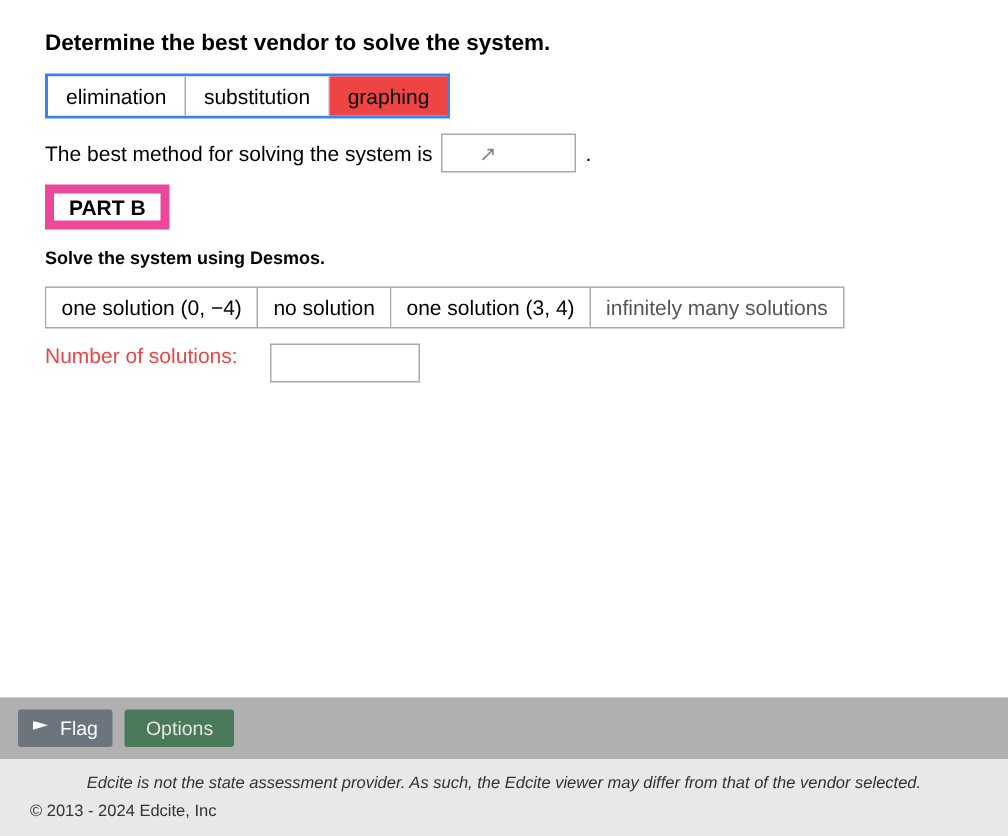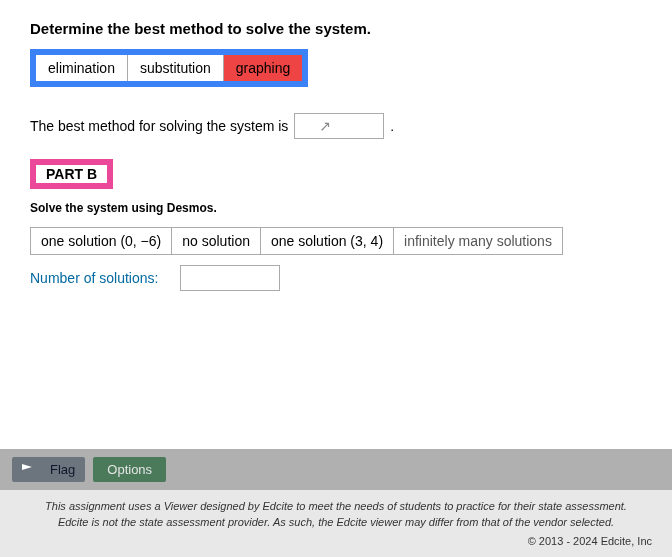--- a/index.html
+++ b/index.html
@@ -35,22 +35,22 @@
     }
 
     .equation-block {
       margin-bottom: 14px;
       padding-left: 8px;
     }
 
     .method-buttons {
       display: flex;
       gap: 0;
-      margin-bottom: 26px;
-      border: 6px solid #3b82f6;
+      margin-bottom: 10px;
+      border: 2px solid #3b82f6;
       width: fit-content;
     }
 
     .method-btn {
       padding: 5px 12px;
       background: #fff;
       border: none;
       border-right: 1px solid #aaa;
       font-size: 14px;
       cursor: pointer;
@@ -62,21 +62,21 @@
     }
 
     .method-btn.selected {
       background: #ef4444;
       font-weight: normal;
     }
 
     .best-method-line {
       font-size: 14px;
       color: #000;
-      margin-bottom: 20px;
+      margin-bottom: 8px;
       display: flex;
       align-items: center;
       gap: 6px;
     }
 
     .answer-box {
       display: inline-block;
       border: 1px solid #aaa;
       width: 90px;
       height: 26px;
@@ -139,23 +139,22 @@
     .solution-btn:last-child {
       border-right: none;
     }
 
     .solution-btn.italic-text {
       color: #555;
     }
 
     .number-solutions-line {
       font-size: 14px;
-      color: #0369a1;
-      display: flex;
-      align-items: center;
+      color: #ef4444;
+      display: flex;
       gap: 22px;
       margin-bottom: 20px;
     }
 
     .number-box {
       display: inline-block;
       border: 1px solid #aaa;
       width: 100px;
       height: 26px;
       background: #fff;
@@ -164,28 +163,28 @@
     .bottom-toolbar {
       background: #b0b0b0;
       padding: 8px 12px;
       display: flex;
       align-items: center;
       gap: 8px;
     }
 
     .flag-btn {
       background: #6c757d;
-      color: #0f172a;
+      color: #ffffff;
       border: none;
       padding: 5px 10px;
       font-size: 13px;
       cursor: pointer;
       display: flex;
       align-items: center;
-      gap: 18px;
+      gap: 8px;
       border-radius: 2px;
       justify-content: space-between;
     }
 
     .flag-icon-shape {
       width: 10px;
       height: 10px;
       background: #fff;
       clip-path: polygon(0 0, 100% 30%, 0 60%, 0 100%);
       display: inline-block;
@@ -205,34 +204,34 @@
       background: #e8e8e8;
       padding: 8px 20px;
       font-size: 11px;
       color: #333;
       font-style: italic;
       text-align: center;
       line-height: 1.5;
     }
 
     .copyright {
-      text-align: right;
+      text-align: left;
       font-size: 11px;
       color: #333;
       font-style: normal;
       margin-top: 2px;
     }
   </style>
 </head>
 <body>
 
 <div class="main-content">
 
   
-  <div class="question-title">Determine the best method to solve the system.</div>
+  <div class="question-title">Determine the best vendor to solve the system.</div>
 
   
 
   
   <div class="method-buttons">
     <button class="method-btn">elimination</button>
     <button class="method-btn">substitution</button>
     <button class="method-btn selected">graphing</button>
   </div>
 
@@ -248,21 +247,21 @@
   </div>
 
   
   <div class="part-b-label">PART B</div>
 
   
   <div class="part-b-title">Solve the system using Desmos.</div>
 
   
   <div class="solution-buttons">
-    <button class="solution-btn">one solution (0, −6)</button>
+    <button class="solution-btn">one solution (0, −4)</button>
     <button class="solution-btn">no solution</button>
     <button class="solution-btn">one solution (3, 4)</button>
     <button class="solution-btn italic-text">infinitely many solutions</button>
   </div>
 
   
   <div class="number-solutions-line">
     <span>Number of solutions:</span>
     <div class="number-box"></div>
   </div>
@@ -271,16 +270,15 @@
 
 <div class="bottom-toolbar">
   <button class="flag-btn">
     <span class="flag-icon-shape"></span>
     <span>Flag</span>
   </button>
   <button class="options-btn">Options</button>
 </div>
 
 <div class="footer-text">
-  <div>This assignment uses a Viewer designed by Edcite to meet the needs of students to practice for their state assessment.</div>
   <div>Edcite is not the state assessment provider. As such, the Edcite viewer may differ from that of the vendor selected.</div>
   <div class="copyright">© 2013 - 2024 Edcite, Inc</div>
 </div>
 
 </body></html>

